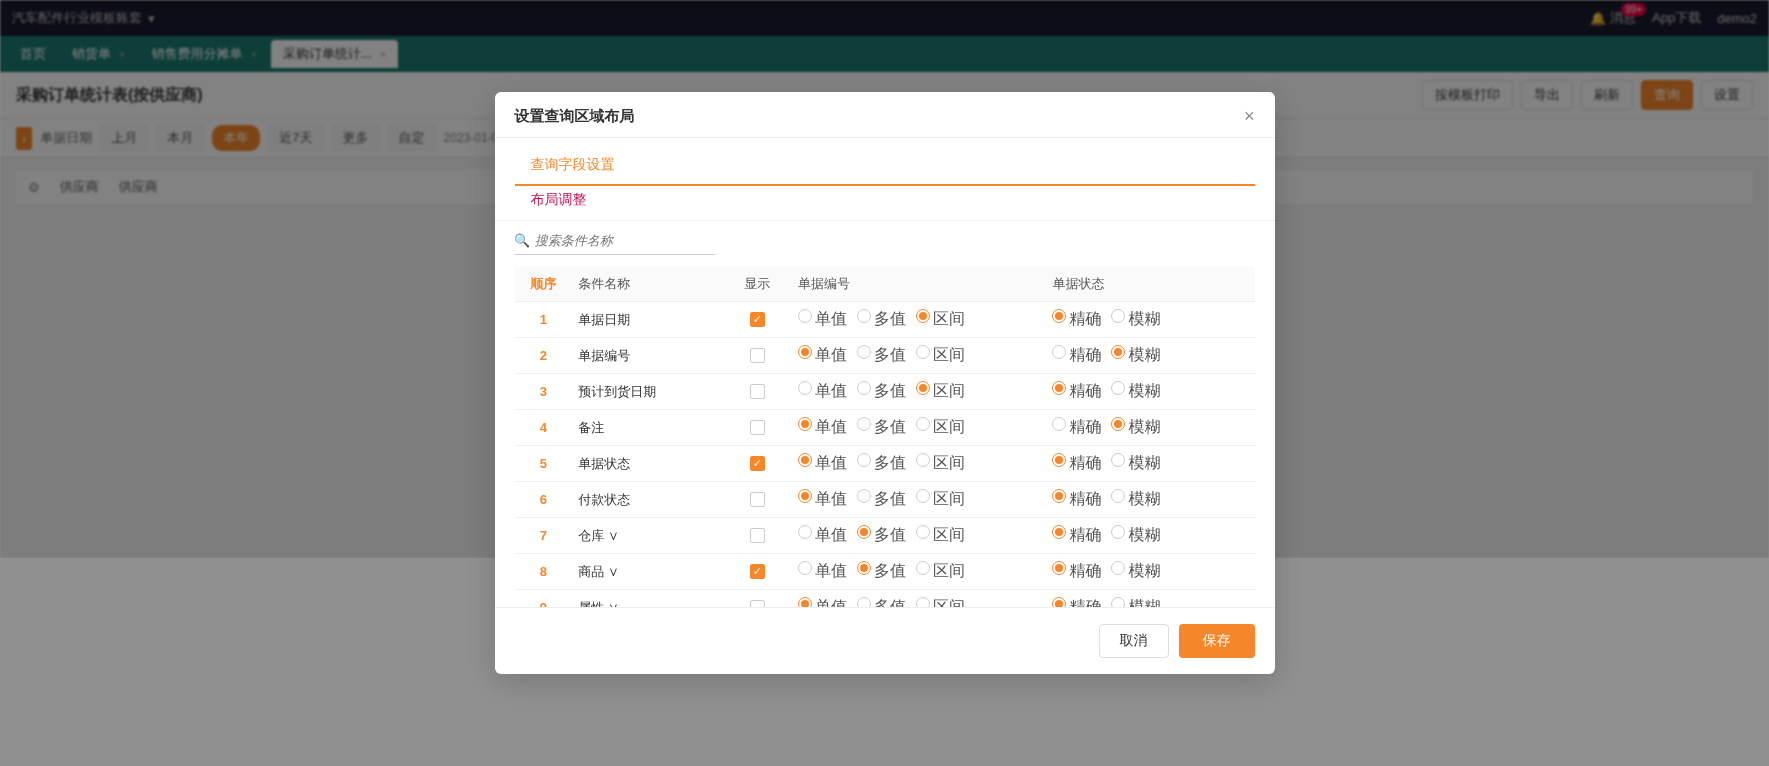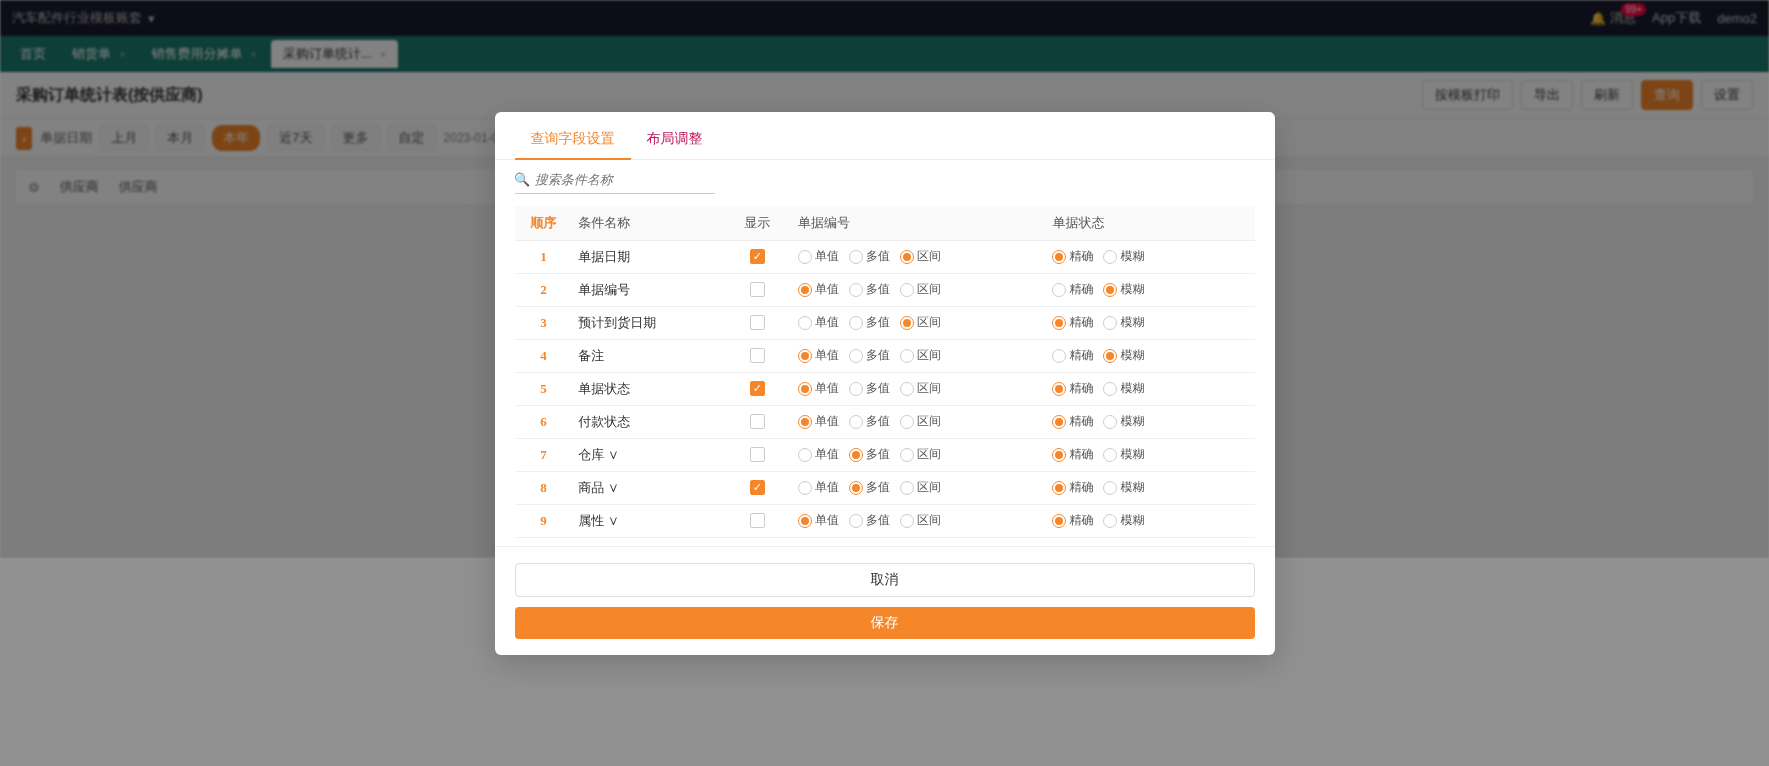--- a/index.html
+++ b/index.html
@@ -120,20 +120,21 @@
     }
     .modal-title { font-size: 15px; font-weight: bold; color: #333; }
     .modal-close { cursor: pointer; font-size: 18px; color: #888; background: none; border: none; }
 
     
     .modal-tabs {
       display: flex;
       gap: 0;
       padding: 12px 20px 0;
       border-bottom: 1px solid #eee;
+      flex-direction: column;
     }
     .modal-tab {
       padding: 6px 16px 10px;
       cursor: pointer;
       font-size: 14px;
       color: #be185d;
       border-bottom: 2px solid transparent;
       margin-bottom: -1px;
     }
     .modal-tab.active { color: #f5872a; border-bottom: 2px solid #f5872a; font-weight: 500; }
@@ -173,29 +174,29 @@
     }
     tbody tr {
       border-bottom: 1px solid #f0f0f0;
     }
     tbody td {
       padding: 7px 6px;
       font-size: 13px;
       color: #333;
       vertical-align: middle;
     }
-    .col-order { width: 50px; color: #f5872a; font-weight: bold; text-align: center; font-family: Liberation Serif, serif; }
+    .col-order { width: 50px; color: #f5872a; font-weight: bold; text-align: center; }
     .col-name { width: 130px; }
     .col-show { width: 60px; text-align: center; }
     .col-type { width: 220px; }
     .col-match { width: 180px; }
 
     
     .radio-group { display: flex; align-items: center; gap: 10px; }
-    .radio-item { display: flex; align-items: center; gap: 3px; font-size: 12px; color: #555; cursor: pointer; }
+    .radio-item { display: flex; gap: 3px; font-size: 16px; color: #555; cursor: pointer; }
     .radio-circle {
       width: 14px; height: 14px; border-radius: 50%;
       border: 1px solid #ccc; display: inline-flex; align-items: center; justify-content: center;
       background: #fff;
     }
     .radio-circle.checked {
       border-color: #f5872a;
       background: #fff;
     }
     .radio-circle.checked::after {
@@ -212,21 +213,20 @@
     .cb.checked { background: #f5872a; border-color: #f5872a; }
     .cb.checked::after { content: '✓'; color: #fff; font-size: 11px; }
 
     
     .modal-footer {
       padding: 16px 20px;
       display: flex;
       justify-content: flex-end;
       gap: 10px;
       border-top: 1px solid #eee;
-      flex-direction: column;
     }
     .btn-cancel { padding: 7px 20px; border-radius: 4px; border: 1px solid #ddd; background: #fff; color: #333; cursor: pointer; font-size: 14px; }
     .btn-save { padding: 7px 24px; border-radius: 4px; border: none; background: #f5872a; color: #fff; cursor: pointer; font-size: 14px; }
 
     
     .settings-table::-webkit-scrollbar { width: 6px; }
     .settings-table::-webkit-scrollbar-thumb { background: #ddd; border-radius: 3px; }
 
     
     .bg-page { filter: blur(1px) brightness(0.85); pointer-events: none; }
@@ -303,20 +303,24 @@
       <span style="color:#888">⚙</span>
       <span>供应商</span>
       <span>供应商</span>
     </div>
   </div>
 </div>
 
 <div class="modal-overlay">
   <div class="modal">
 
+    <div class="modal-header">
+      <span class="modal-title">设置查询区域布局</span>
+      <button class="modal-close">×</button>
+    </div>
 
     <div class="modal-tabs">
       <div class="modal-tab active">
         <span>查询字段设置</span>
       </div>
       <div class="modal-tab">
         <span>布局调整</span>
       </div>
     </div>
 

